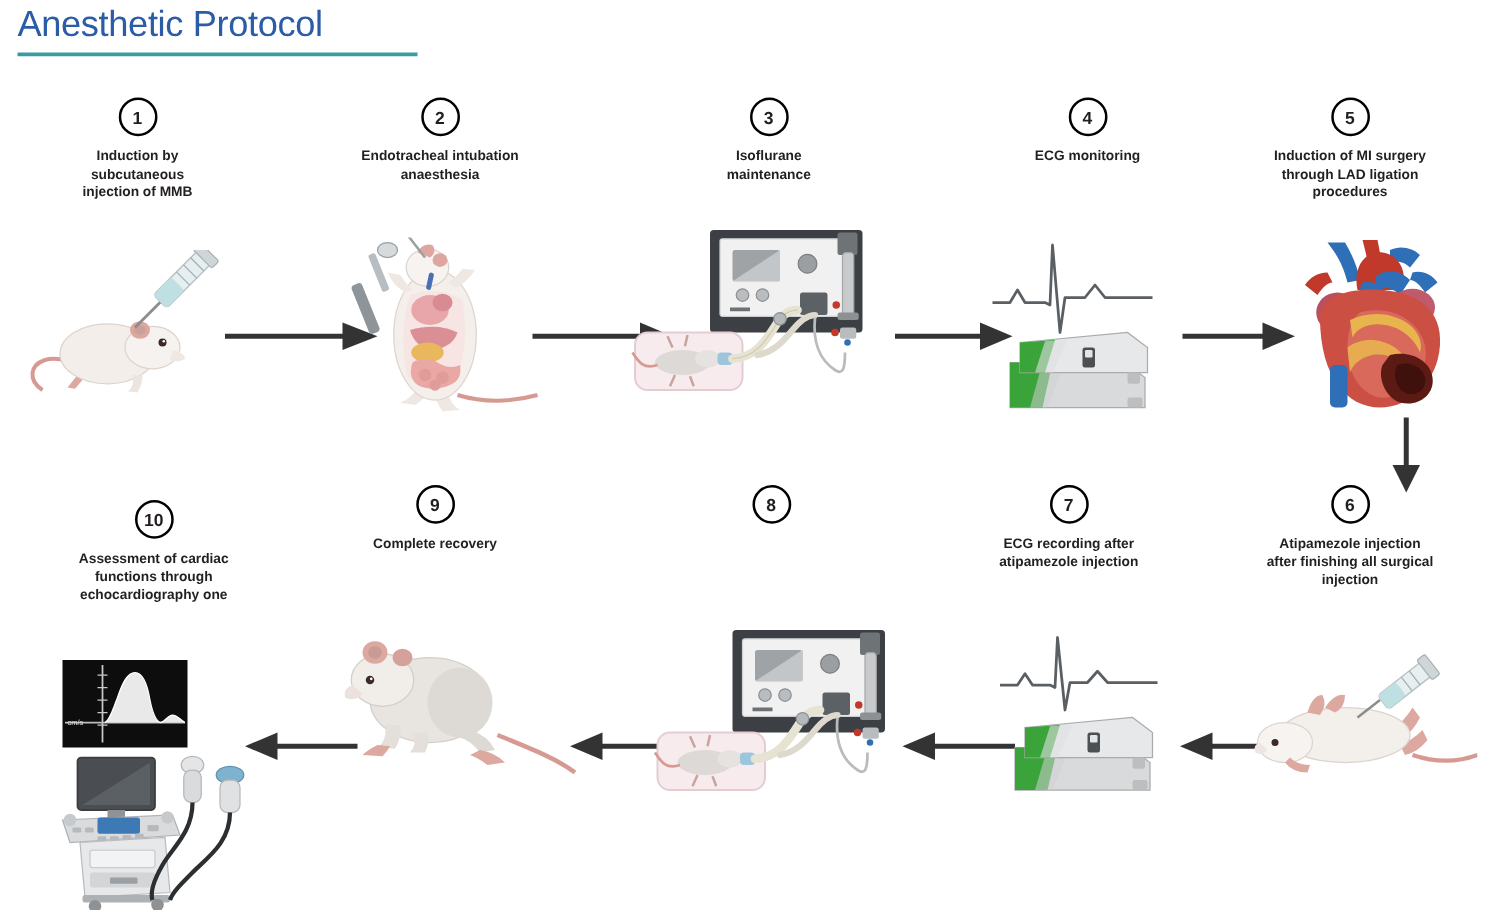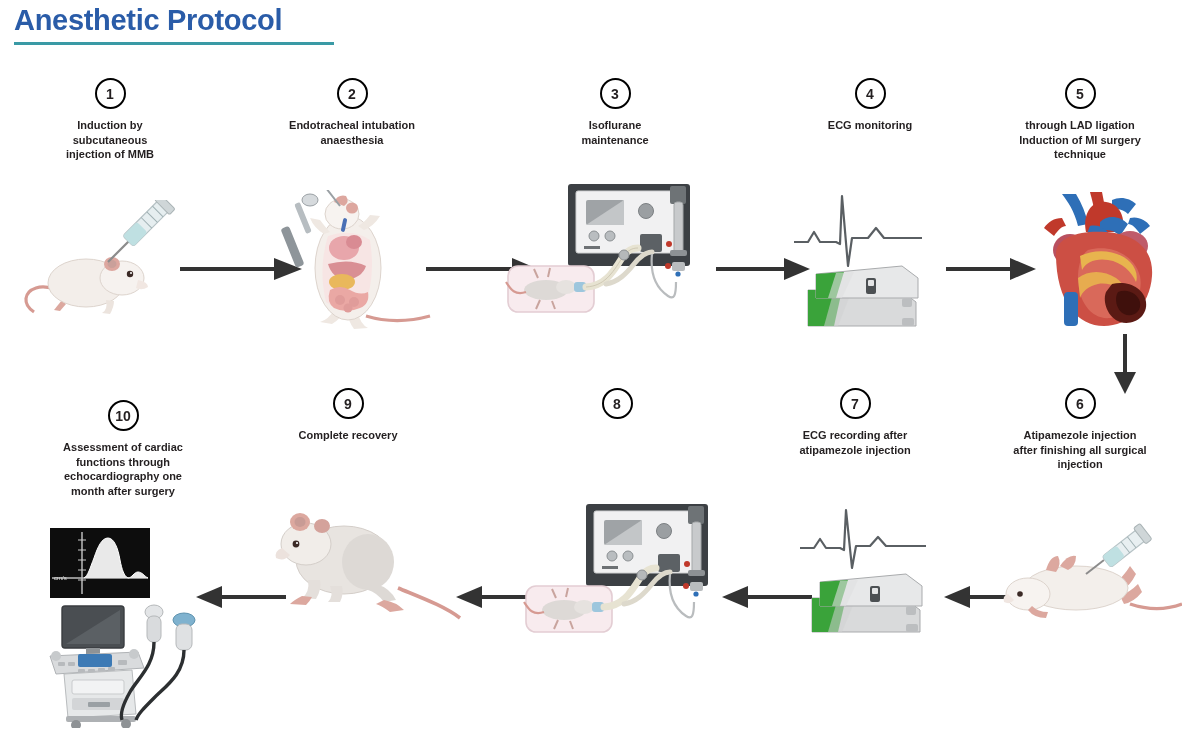--- a/index.html
+++ b/index.html
@@ -1,21 +1,21 @@
 <!DOCTYPE html>
 <html><head>
 <meta charset="utf-8">
 <style>
   html,body{margin:0;padding:0;background:#ffffff;}
   body{width:1200px;height:733px;position:relative;overflow:hidden;
        font-family:"Liberation Sans",sans-serif;color:#231f20;}
   #canvas{position:absolute;inset:0;}
 
   
-  .title{position:absolute;left:14px;top:4px;font-size:29px;font-weight:bold;
+  .title{position:absolute;left:14px;top:4px;font-size:29px;font-weight:normal;
          color:#2a5ca8;letter-spacing:-0.3px;}
   .title-rule{position:absolute;left:14px;top:42px;width:320px;height:3px;
               background:#3a9aa5;}
 
   
   .step{position:absolute;text-align:center;}
   .num{width:27px;height:27px;border:2.2px solid #000;border-radius:50%;
        margin:0 auto;display:flex;align-items:center;justify-content:center;
        font-size:14px;font-weight:bold;line-height:1;background:#fff;}
   .caption{margin-top:9px;font-size:11px;font-weight:bold;line-height:1.32;
@@ -63,33 +63,32 @@
   <div class="step" style="left:775px;top:78px;width:190px;">
     <div class="num">4</div>
     <div class="caption">
       <div>ECG monitoring</div>
     </div>
   </div>
 
   <div class="step" style="left:980px;top:78px;width:200px;">
     <div class="num">5</div>
     <div class="caption">
+      <div>Induction of MI surgery</div>
       <div>through LAD ligation</div>
-      <div>Induction of MI surgery</div>
-      <div>technique</div>
+      <div>procedures</div>
     </div>
   </div>
 
   <div class="step" style="left:18px;top:400px;width:210px;">
     <div class="num">10</div>
     <div class="caption">
       <div>Assessment of cardiac</div>
       <div>functions through</div>
       <div>echocardiography one</div>
-      <div>month after surgery</div>
     </div>
   </div>
 
   <div class="step" style="left:258px;top:388px;width:180px;">
     <div class="num">9</div>
     <div class="caption">
       <div>Complete recovery</div>
     </div>
   </div>
 

